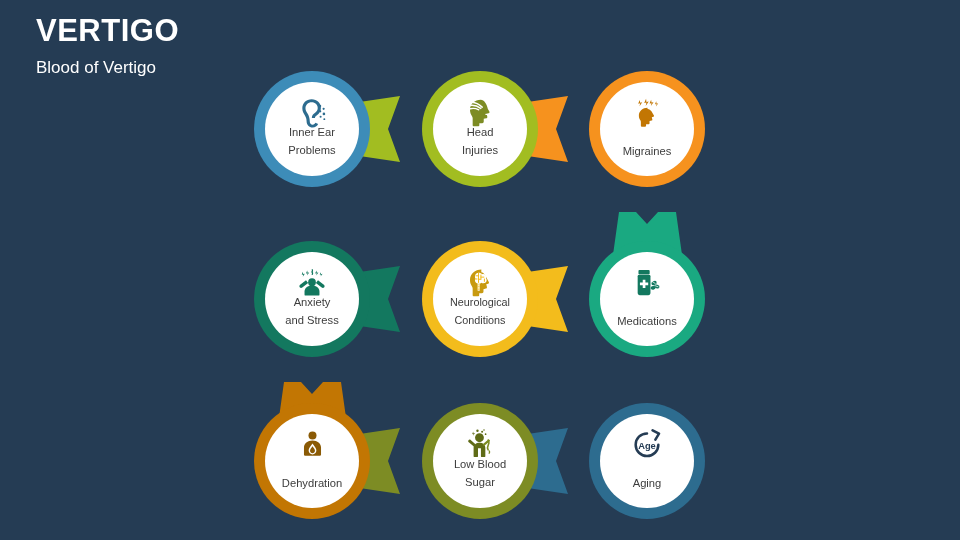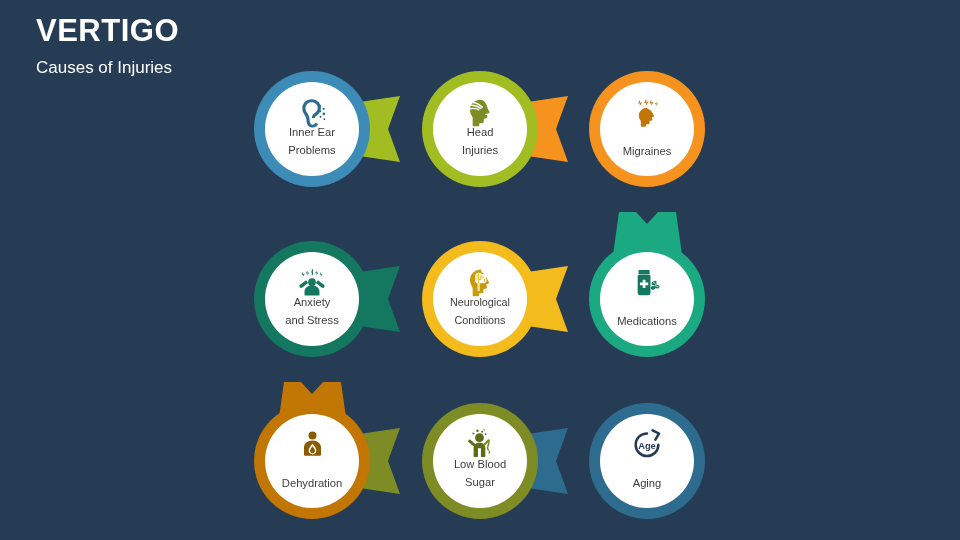--- a/index.html
+++ b/index.html
@@ -28,21 +28,21 @@
   }
   .node-label.small{font-size:10.8px;}
 </style>
 </head>
 <body style="background: rgb(37, 60, 84);">
 
 <div id="stage">
 
   <div class="title-block">
     <div class="main-title">VERTIGO</div>
-    <div class="sub-title">Causes of Injuries</div>
+    <div class="sub-title">Blood of Vertigo</div>
   </div>
 
   <svg class="diagram" viewBox="0 0 960 540">
     <defs>
 
       <symbol id="ic-ear" viewBox="0 0 24 24">
         <path d="M11.4 1.6C7.4 1.6 4.6 4.4 4.6 8.2c0 2.4 1 3.6 1.8 5 .8 1.4 1.3 2.6 1.3 4.4 0 2.6 1.9 4.6 4.4 4.6 1.9 0 3.3-1 4-2.5l-2-.9c-.4.8-1 1.3-2 1.3-1.2 0-2.1-.9-2.1-2.5 0-2.4-.7-4.1-1.6-5.6-.8-1.3-1.5-2.2-1.5-3.8 0-2.5 1.8-4.4 4.5-4.4 2.6 0 4.4 1.8 4.4 4.2 0 1.7-.8 2.6-1.9 3.4-1.3.9-2.4 1.9-2.4 3.8h2.3c0-.9.4-1.3 1.4-2 1.6-1.1 2.9-2.6 2.9-5.2 0-3.7-2.8-6.4-6.7-6.4z"></path>
         <circle cx="17.3" cy="6.6" r="1.05"></circle>
         <circle cx="20.1" cy="8.6" r="0.8"></circle>
         <circle cx="17.6" cy="10.4" r="0.8"></circle>

